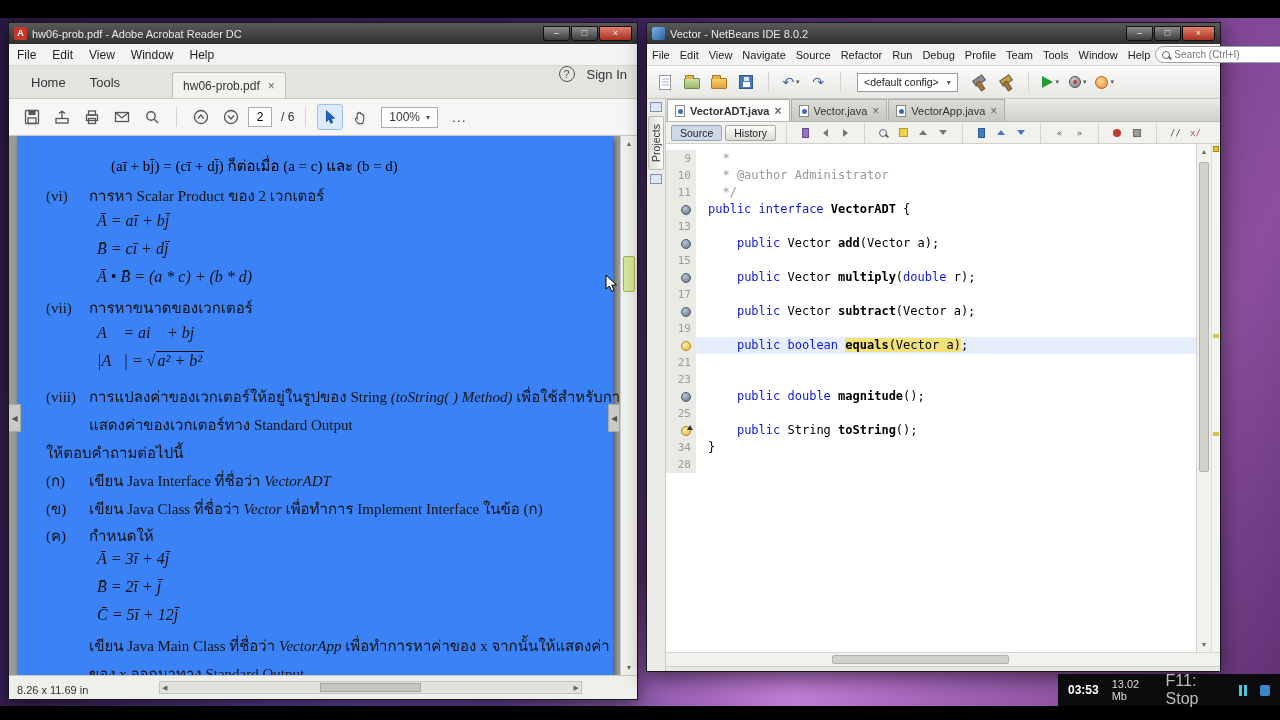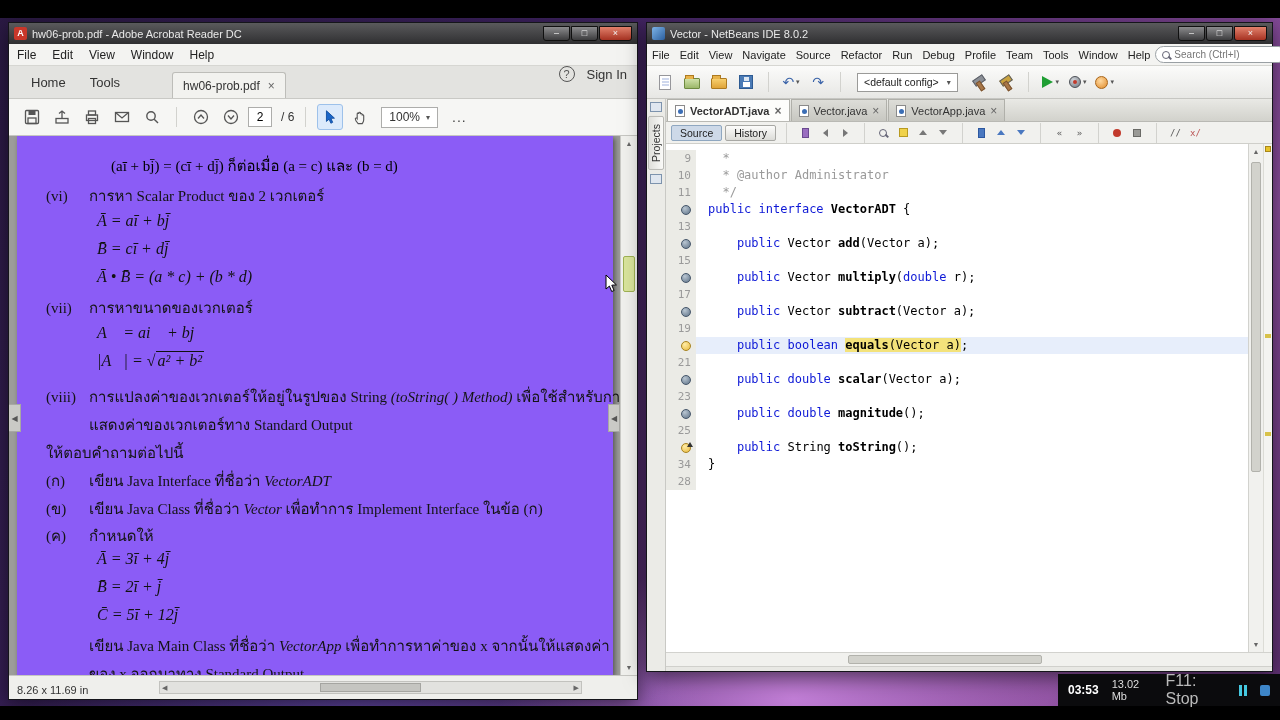--- a/index.html
+++ b/index.html
@@ -32,39 +32,39 @@
 .ac-tools{height:37px;flex:0 0 37px;background:#f6f6f4;border-bottom:1px solid #c6c6c2;display:flex;align-items:center;padding:0 10px;gap:4px}
 .tbtn{width:26px;height:26px;display:flex;align-items:center;justify-content:center;border-radius:3px}
 .tbtn.sel{background:#dceafb;border:1px solid #9dc1ea}
 .vsep{width:1px;height:20px;background:#d2d2ce;margin:0 7px}
 .page-input{width:24px;height:20px;border:1px solid #adadab;background:#fff;text-align:center;font-size:12px}
 .page-total{font-size:12px;color:#333;margin-left:5px}
 .zoom-box{height:21px;border:1px solid #adadab;background:#fff;display:flex;align-items:center;gap:6px;padding:0 7px;font-size:12px;color:#333;margin-left:4px}
 .caret{font-size:8px;color:#555}
 .more-btn{font-size:14px;color:#444;letter-spacing:1px;margin-left:10px}
 .ac-doc{flex:1;position:relative;background:#9c9c9a;overflow:hidden}
-.page{position:absolute;left:8px;top:0;width:596px;height:100%;background:#8b5cf6;box-shadow:2px 2px 5px rgba(0,0,0,.45)}
+.page{position:absolute;left:8px;top:0;width:596px;height:100%;background:#3b82f6;box-shadow:2px 2px 5px rgba(0,0,0,.45)}
 .pd-row{position:absolute;left:29px;font-family:"Liberation Serif",serif;font-size:15px;color:#141414;white-space:nowrap}
 .pd-label{display:inline-block;width:43px}
 .pd-f{position:absolute;left:80px;font-family:"Liberation Serif",serif;font-style:italic;font-size:16px;color:#111;white-space:nowrap}
 .pd-c{position:absolute;left:94px;font-family:"Liberation Serif",serif;font-size:15px;white-space:nowrap}
 .pd-l2{left:72px}
 .it{font-style:italic}
 .rad{border-top:1.3px solid #111;padding:0 2px}
 .ac-vscroll{position:absolute;right:0;top:0;width:17px;height:100%;background:#f0f0ed;border-left:1px solid #c9c9c5}
 .sb-ar{position:absolute;left:0;width:100%;height:15px;font-size:7px;color:#666;text-align:center;line-height:15px}
 .sb-thumb{position:absolute;left:2px;top:120px;width:12px;height:36px;background:#d9e49b;border:1px solid #9fb254;border-radius:2px}
 .panel-tab{position:absolute;width:12px;height:28px;background:#cacac6;border:1px solid #a8a8a4;color:#555;font-size:8px;display:flex;align-items:center;justify-content:center}
 .cursor{position:absolute;z-index:9}
 .ac-status{height:24px;flex:0 0 24px;background:#efefec;border-top:1px solid #c6c6c2;display:flex;align-items:flex-start;font-size:11px;color:#333;padding:8px 8px;position:relative}
 .hs-track{position:absolute;left:150px;right:55px;top:5px;height:13px;background:#e2e2df;border:1px solid #c2c2be}
 .hs-thumb{position:absolute;left:38%;width:24%;top:1px;height:9px;background:#c5c5c1;border:1px solid #a5a5a1}
 .hs-ar{position:absolute;top:1px;font-size:7px;color:#666;line-height:10px}
 
-#netbeans{left:646px;top:22px;width:627px;height:650px}
+#netbeans{left:646px;top:22px;width:575px;height:650px}
 .nb-icon{width:13px;height:13px;background:linear-gradient(135deg,#7db4e8,#2c5f9e);border-radius:2px}
 #netbeans .menubar{font-size:11px}
 #netbeans .menubar .mitem{padding:0 5px}
 .search-box{margin-left:auto;margin-right:5px;width:132px;height:17px;border:1px solid #9aa0a4;border-radius:9px;background:#fff;display:flex;align-items:center;gap:4px;padding:0 6px;font-size:10px;color:#888}
 .mini-mag{width:8px;height:8px;border:1.5px solid #667;border-radius:50%;position:relative;flex:0 0 8px}
 .mini-mag::after{content:"";position:absolute;width:4px;height:1.5px;background:#667;transform:rotate(45deg);right:-3px;bottom:-1px}
 .nb-tools{height:33px;flex:0 0 33px;background:linear-gradient(#fbfbfa,#e7e7e4);border-bottom:1px solid #c6c6c2;display:flex;align-items:center;padding:0 6px;gap:3px}
 .ntb{height:24px;min-width:24px;display:flex;align-items:center;justify-content:center;gap:2px;border-radius:3px;padding:0 2px}
 .pagei{width:12px;height:15px;background:#fff;border:1px solid #96969a;position:relative}
 .pagei::after{content:"";position:absolute;right:1px;top:2px;width:7px;height:2px;background:#cfd8ee;box-shadow:0 3px 0 #cfd8ee,0 6px 0 #cfd8ee}
@@ -503,26 +503,20 @@
               <span class="gut">
                 <span class="glyph g-bulb"></span>
               </span>
               <span class="code-text"><span class="t-pl">    </span><span class="t-kw">public boolean </span><span class="t-hlb">equals</span><span class="t-hl">(Vector a)</span><span class="t-pl">;</span></span>
             </div>
             <div class="code-line">
               <span class="gut">21</span>
               <span class="code-text"></span>
             </div>
             <div class="code-line">
-              <span class="gut">
-                <span class="glyph g-circle"></span>
-              </span>
-              <span class="code-text"><span class="t-pl">    </span><span class="t-kw">public double </span><span class="t-bd">scalar</span><span class="t-pl">(Vector a);</span></span>
-            </div>
-            <div class="code-line">
               <span class="gut">23</span>
               <span class="code-text"></span>
             </div>
             <div class="code-line">
               <span class="gut">
                 <span class="glyph g-circle"></span>
               </span>
               <span class="code-text"><span class="t-pl">    </span><span class="t-kw">public double </span><span class="t-bd">magnitude</span><span class="t-pl">();</span></span>
             </div>
             <div class="code-line">

